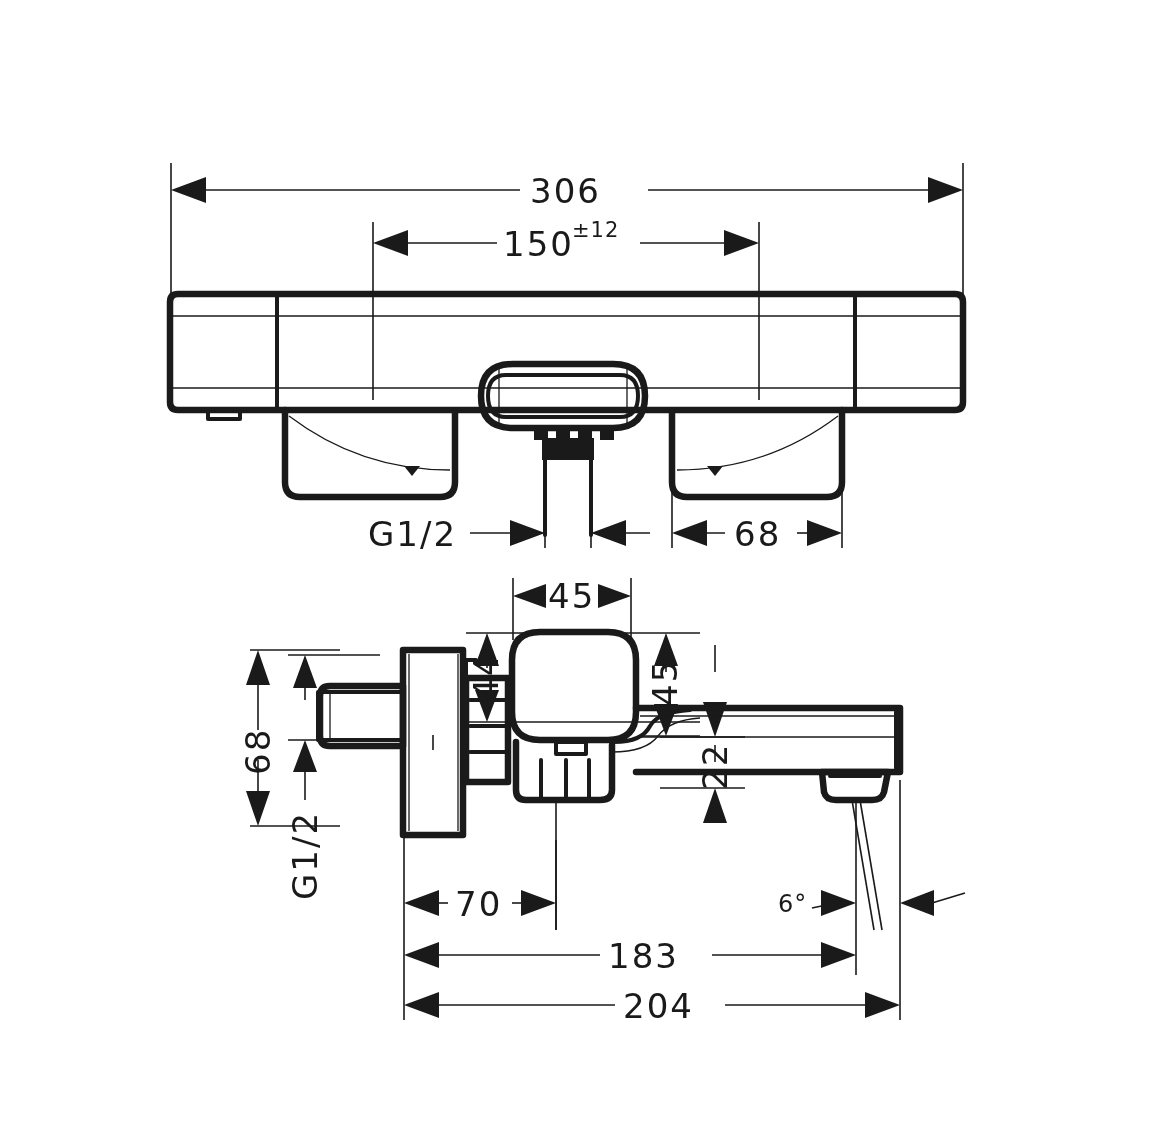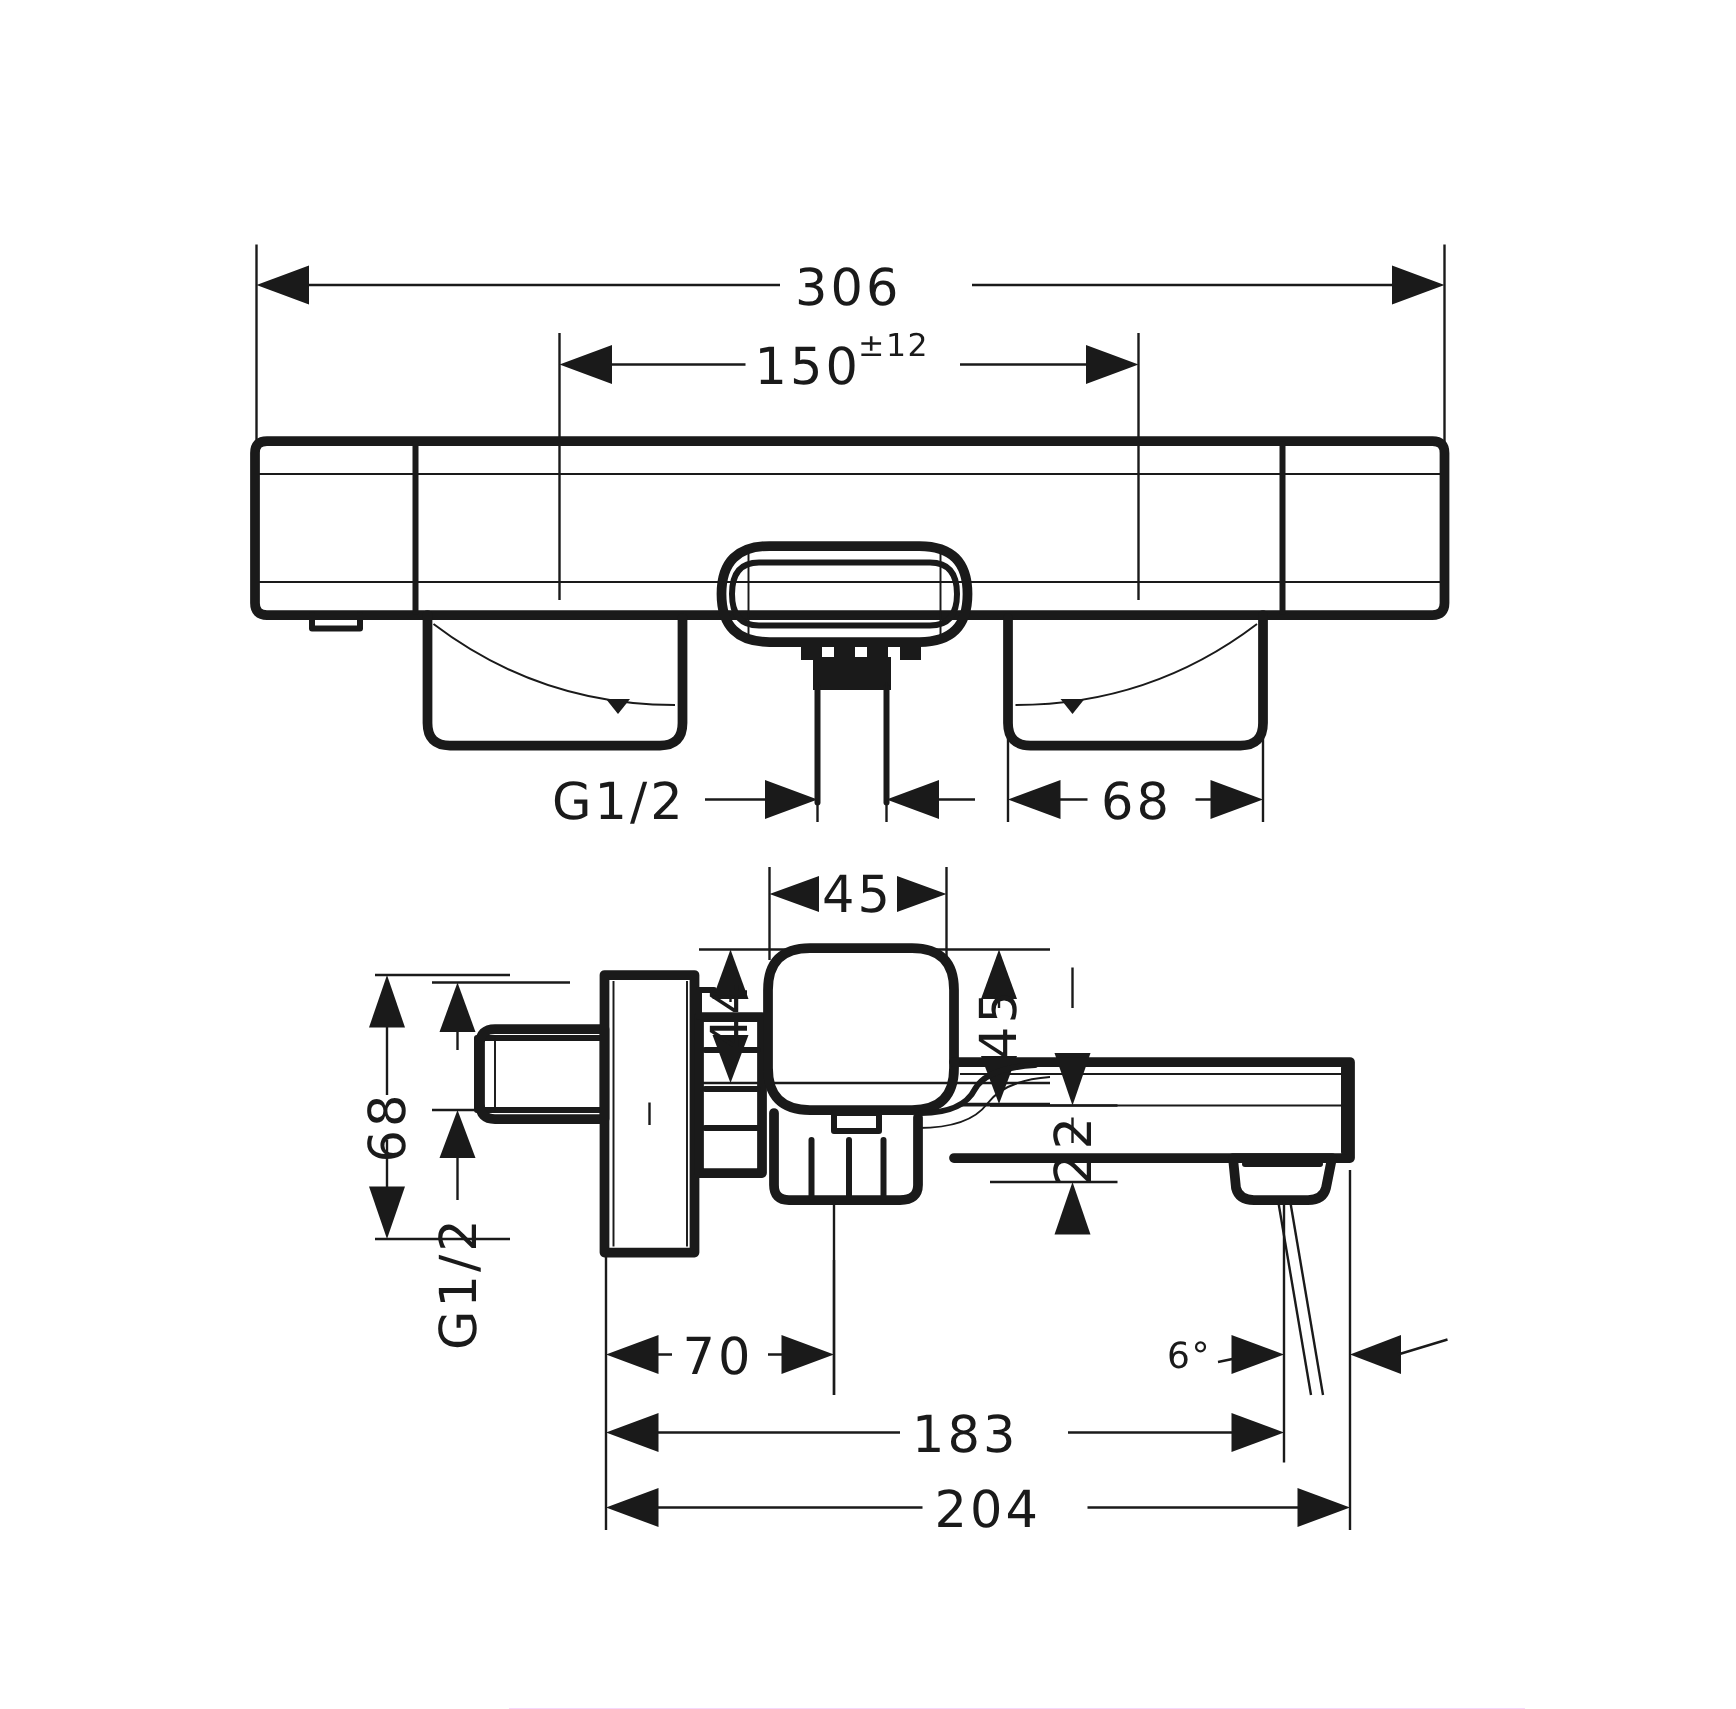--- a/index.html
+++ b/index.html
@@ -11,21 +11,21 @@
   body {
     width: 1157px;
     height: 1139px;
     font-family: "DejaVu Sans", sans-serif;
     overflow: hidden;
   }
   #drawing-root {
     position: relative;
     width: 1157px;
     height: 1139px;
-    background: #d946ef;
+    background: #86efac;
   }
   svg#tech-drawing {
     display: block;
     width: 1157px;
     height: 1139px;
   }
   .dim-text {
     font-family: "DejaVu Sans", sans-serif;
     font-size: 34px;
     letter-spacing: 2px;

